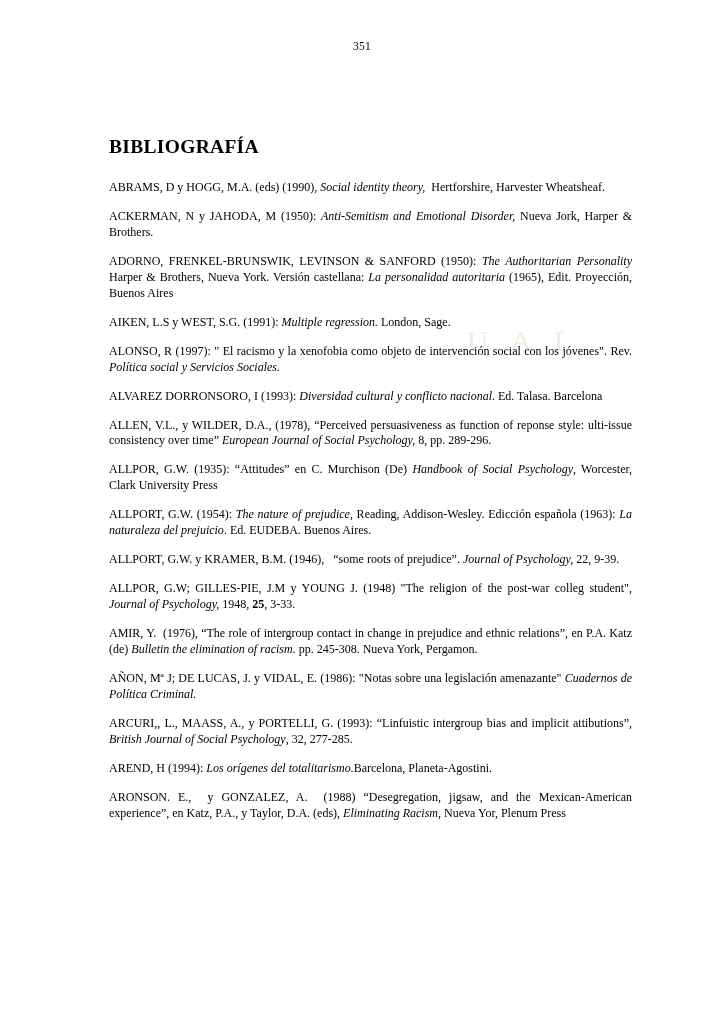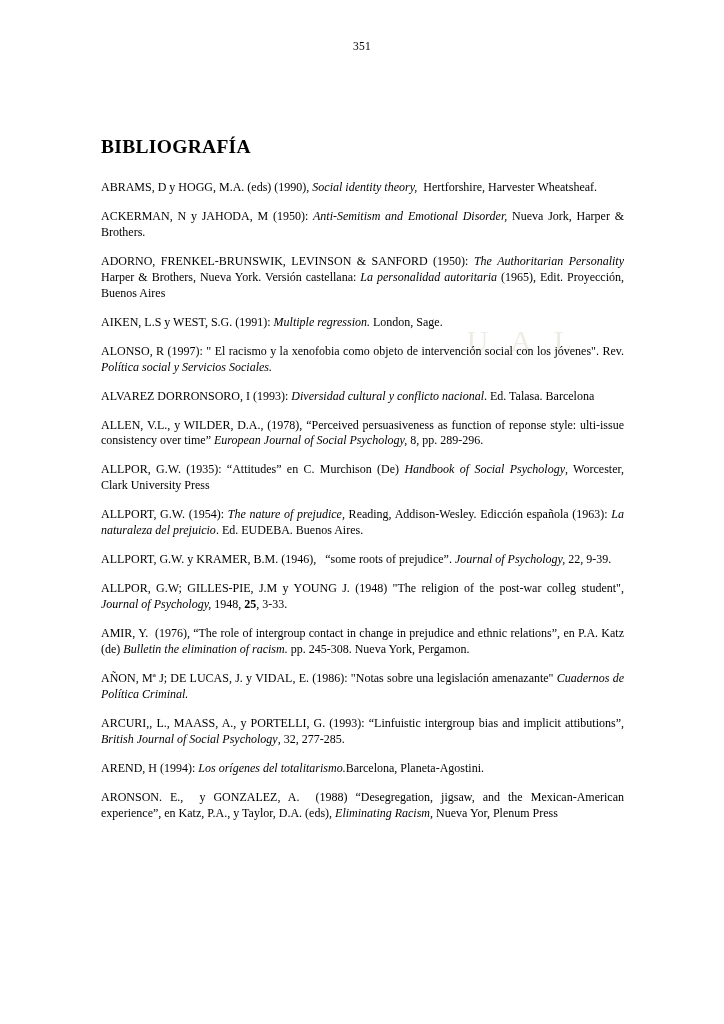--- a/index.html
+++ b/index.html
@@ -64,21 +64,21 @@
     font-family: "Liberation Serif", serif;
     pointer-events: none;
     z-index: 0;
     line-height: 1.5;
   }
   .watermark .big {
     font-size: 46px;
     letter-spacing: 4px;
     display: block;
   }
-  .content { position: absolute; z-index: 1; }
+  .content { position: absolute; z-index: 1; margin-left: 8px; }
 </style>
 </head>
 <body>
 
 <div class="page">
 
   <div class="page-number">351</div>
 
   <div class="watermark">
     <span>U A L</span>

